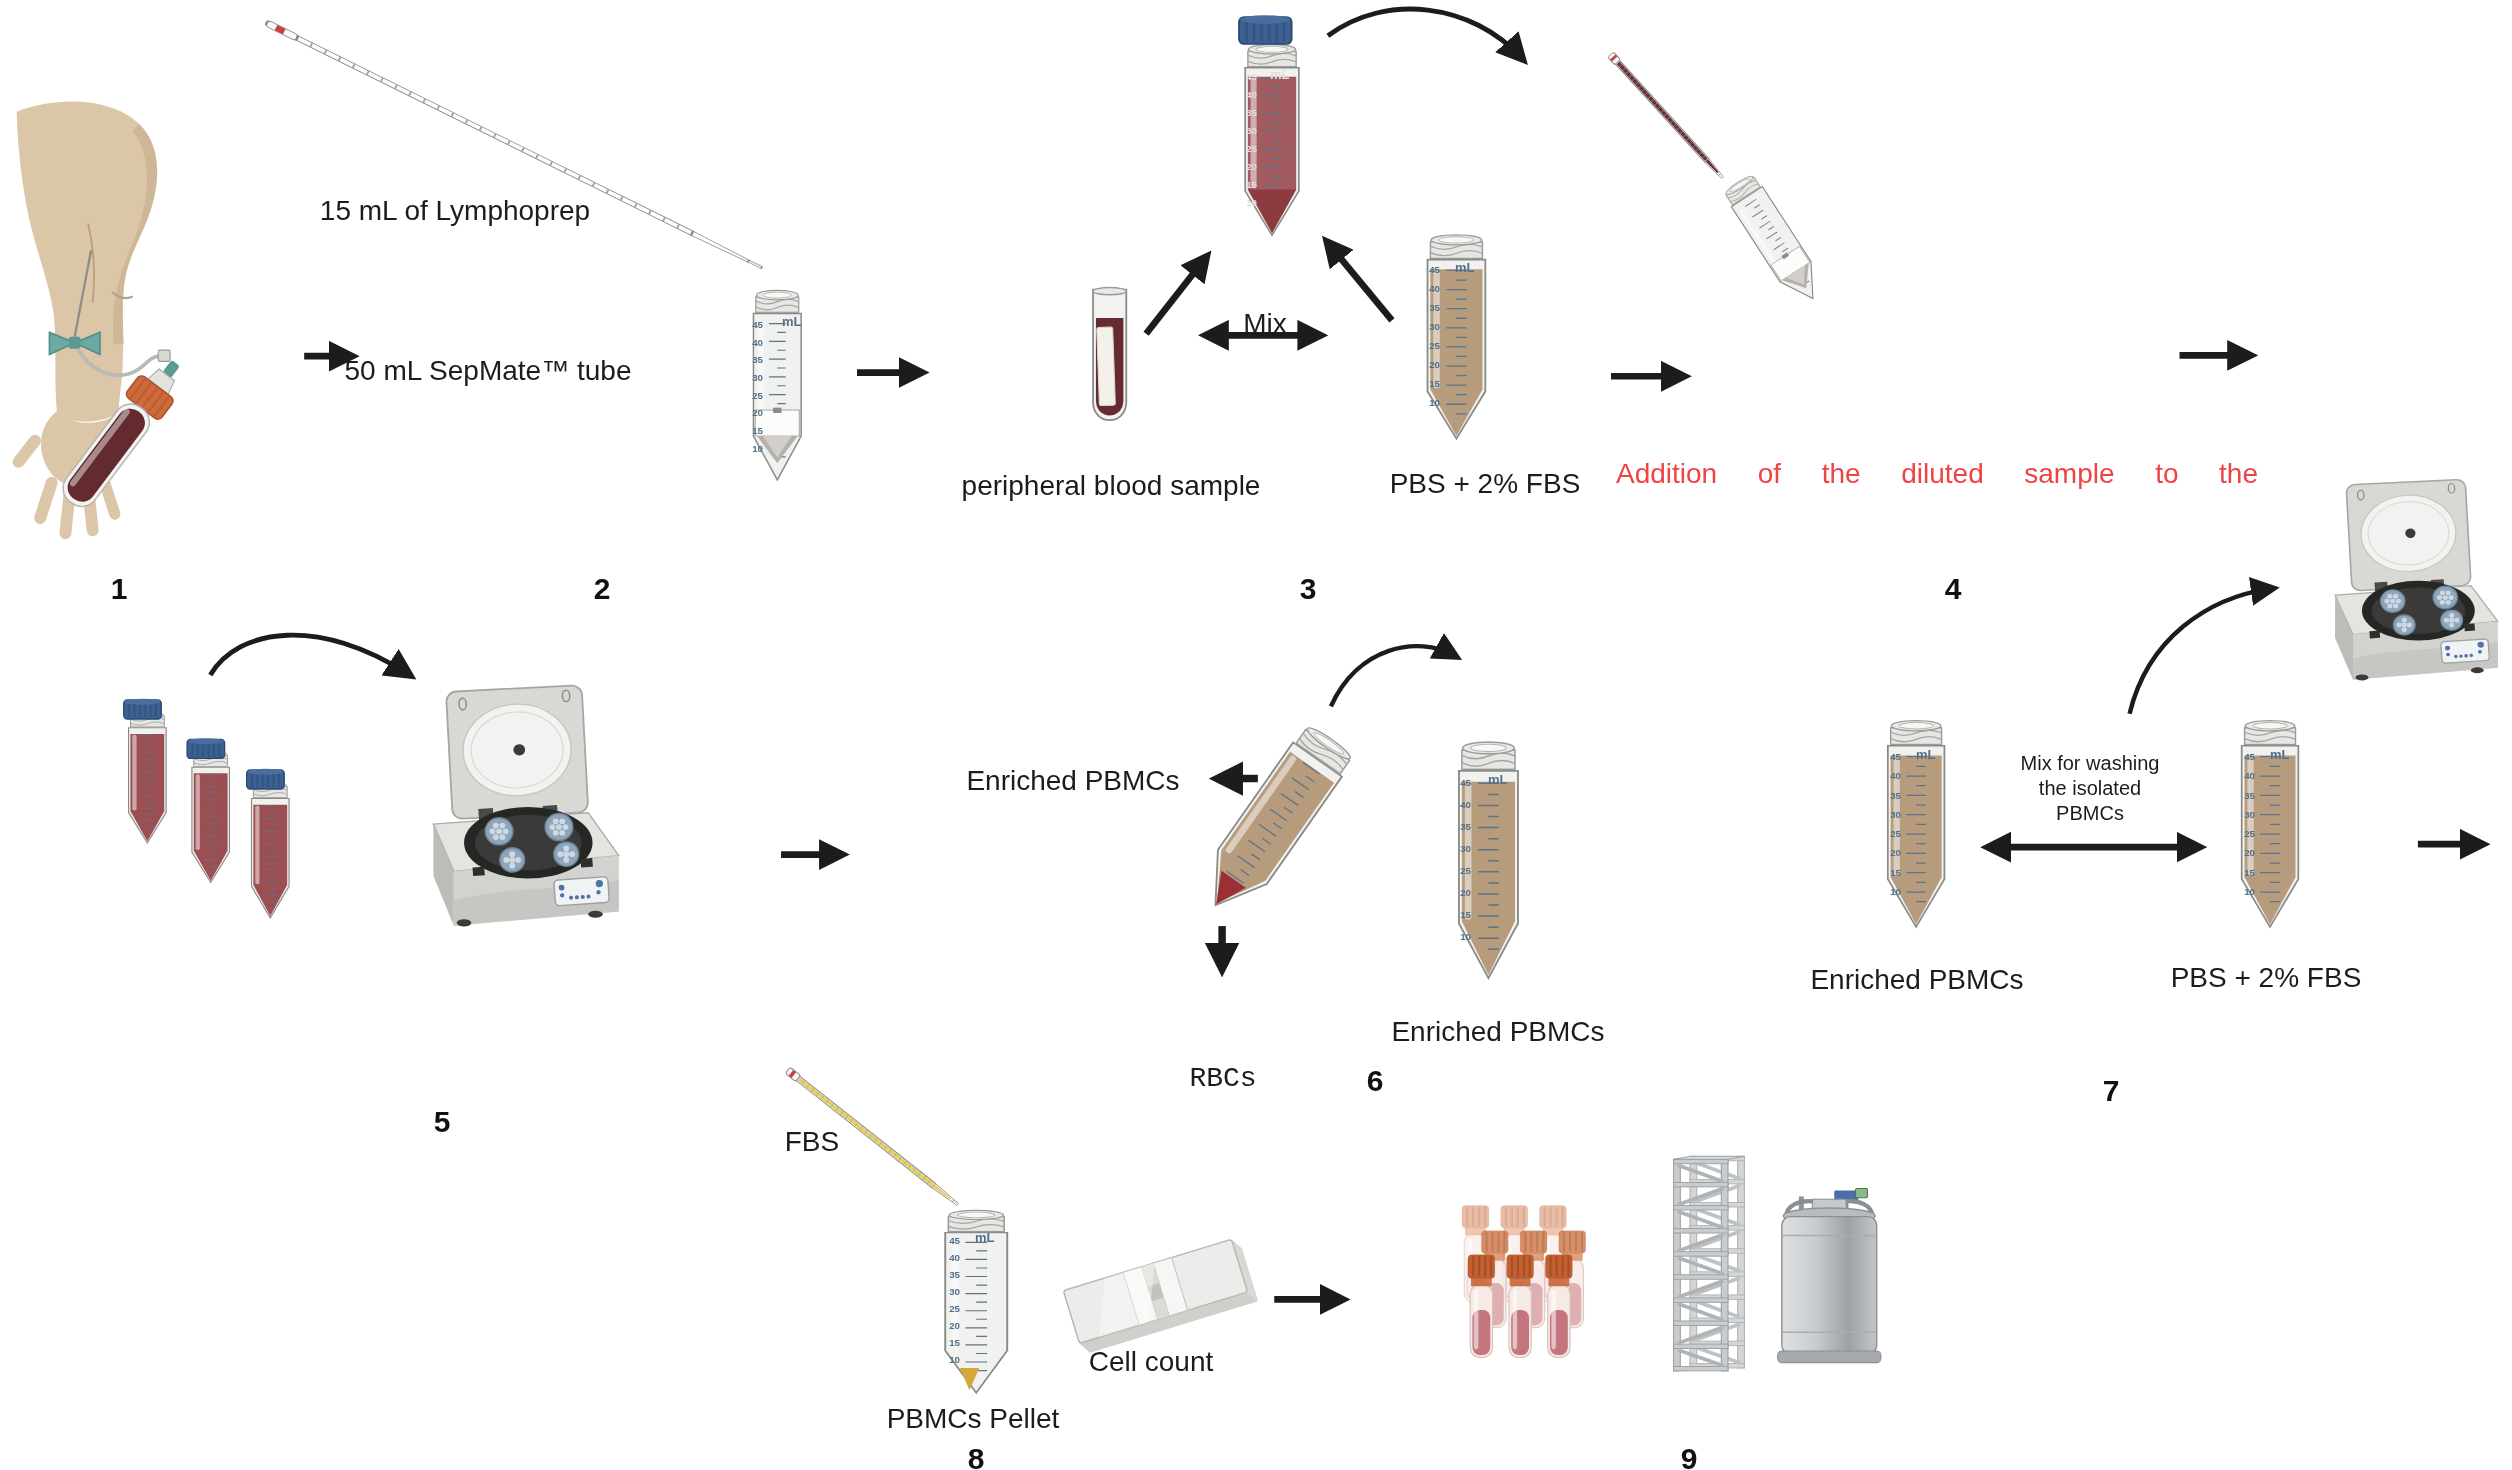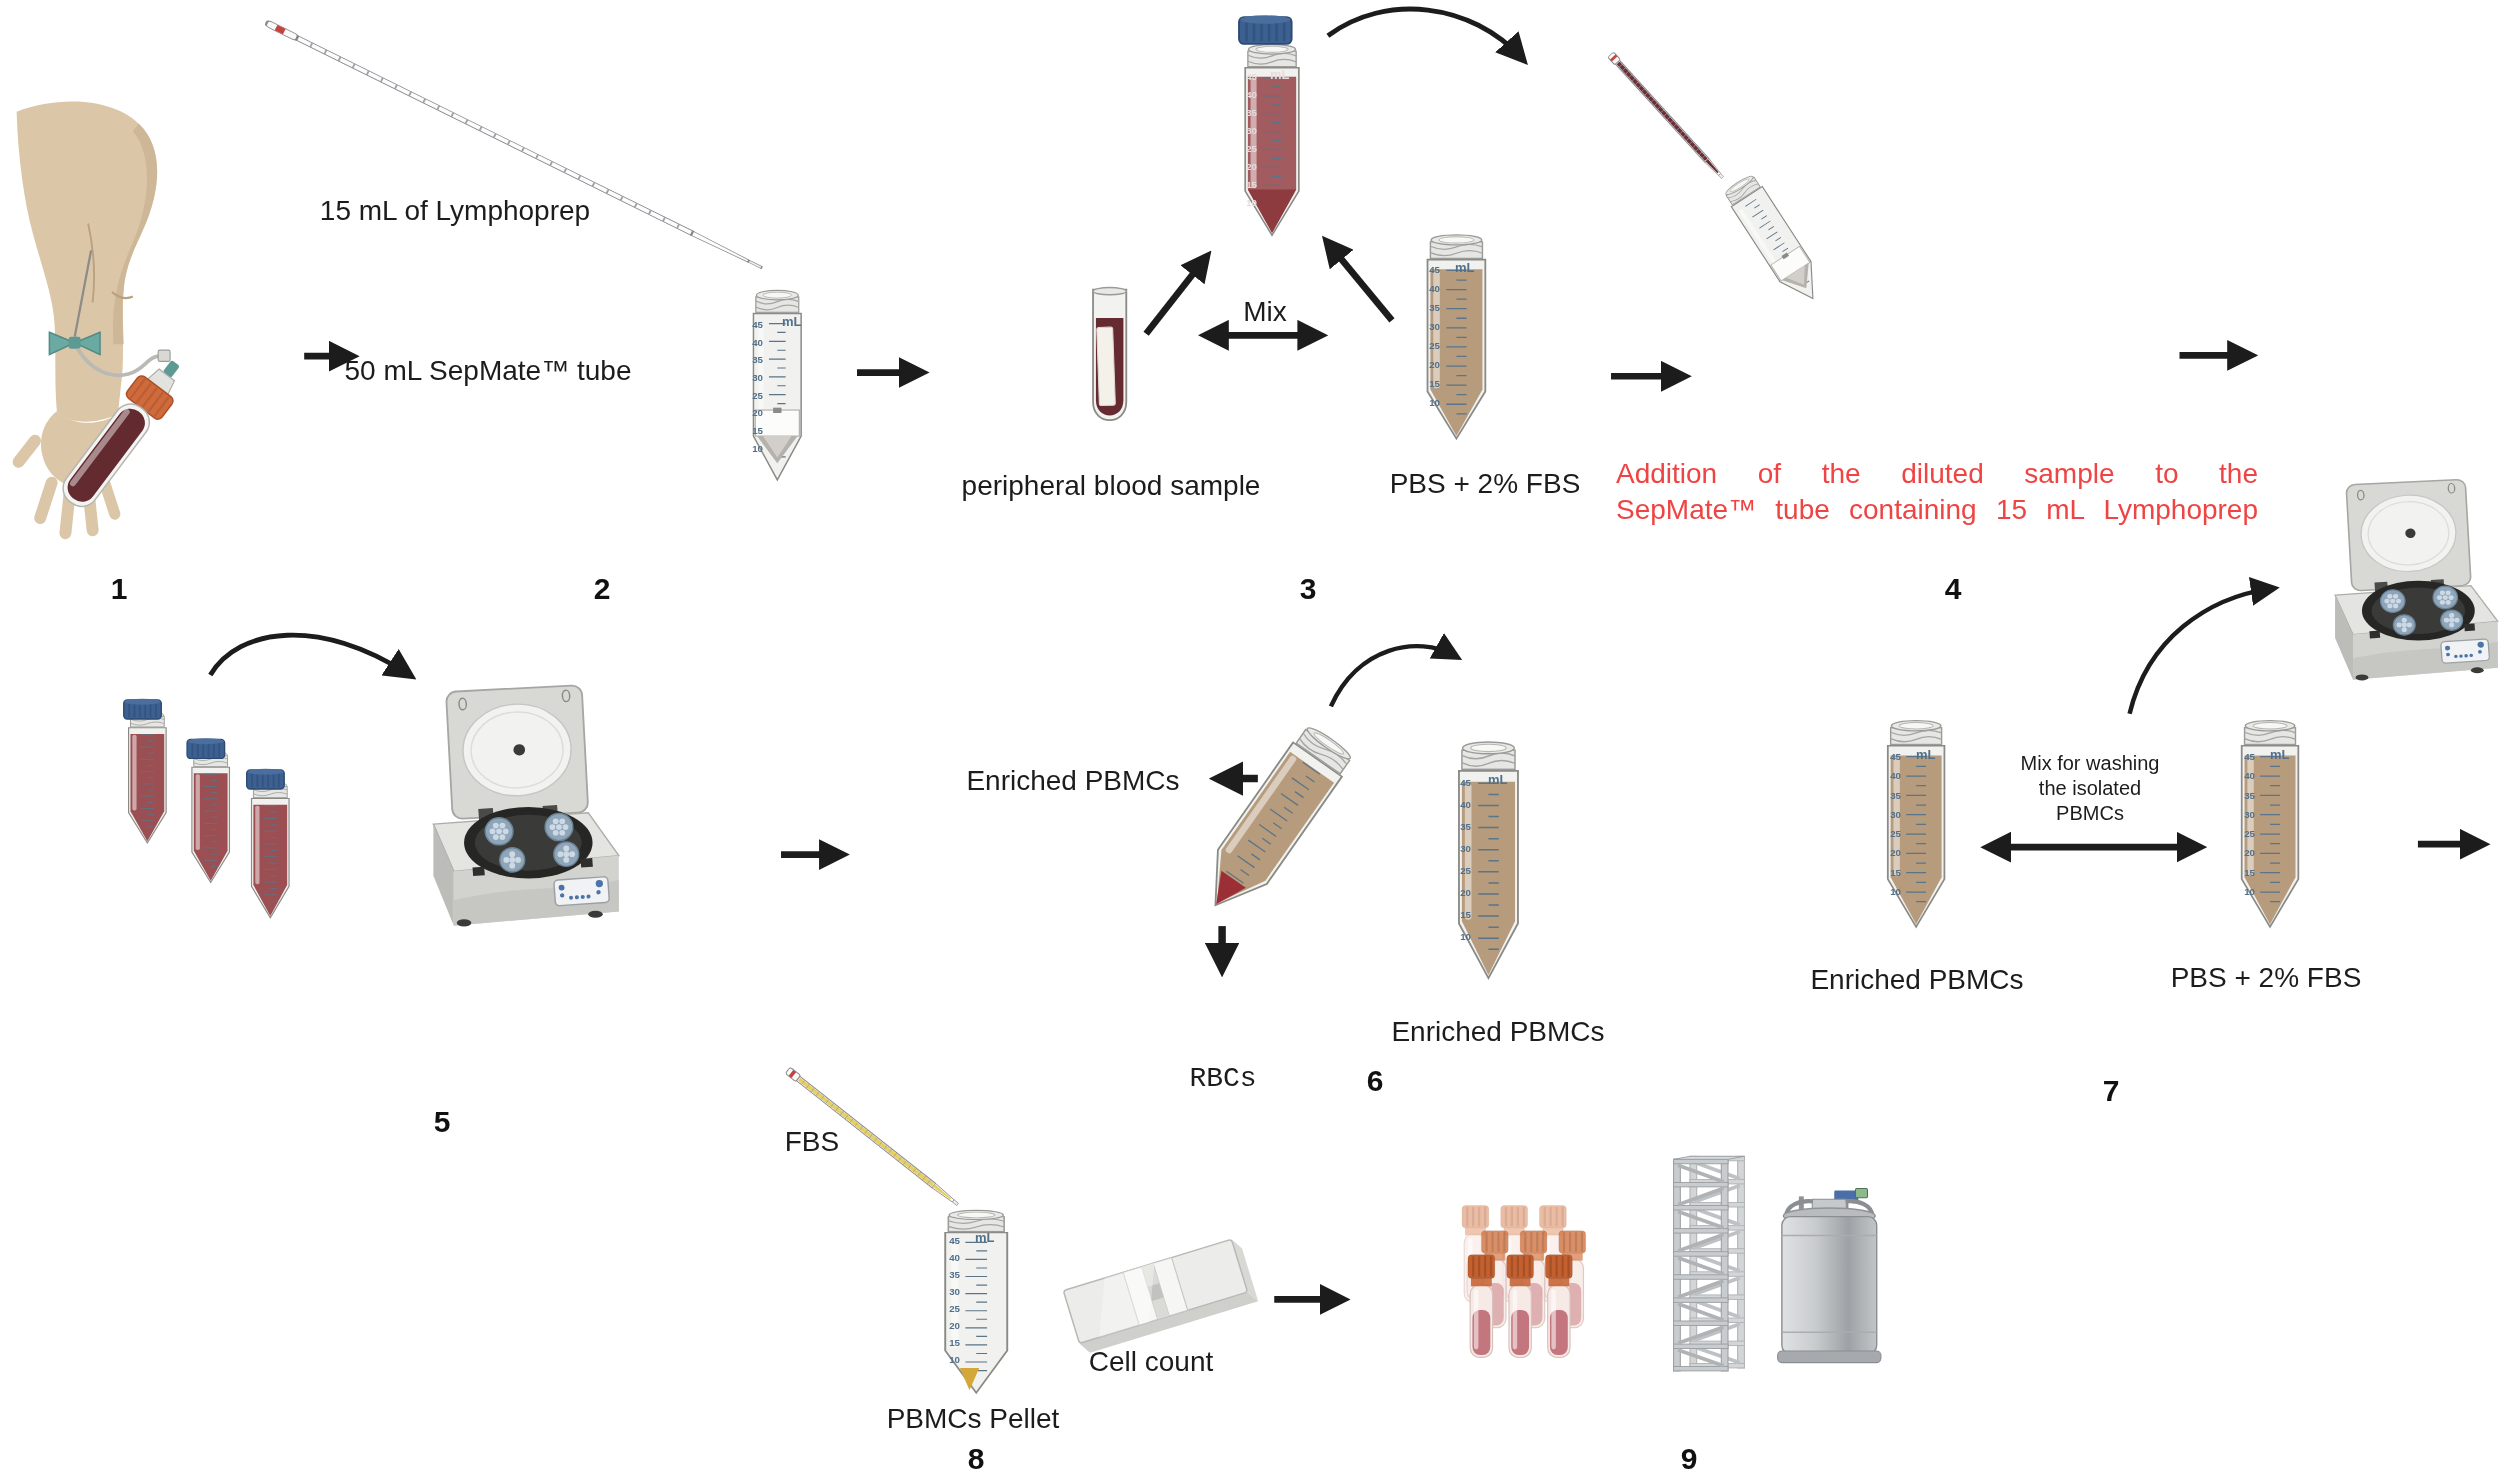--- a/index.html
+++ b/index.html
@@ -378,25 +378,24 @@
   <rect x="14" y="36" width="134" height="190" rx="12" fill="url(#steel)" stroke="#8a8e92" stroke-width="2"></rect>
   <path d="M14,62 H148 M14,196 H148" stroke="#aaadb0" stroke-width="2"></path>
   <rect x="8" y="222" width="146" height="16" rx="6" fill="#a6a9ad" stroke="#8a8e92" stroke-width="1.5"></rect>
 </g>
 </svg>
 
 <div class="lbl" style="left:455px;top:211px;">15 mL of Lymphoprep</div>
 <div class="lbl" style="left:488px;top:371px;">50 mL SepMate™ tube</div>
 <div class="lbl" style="left:1111px;top:486px;">peripheral blood sample</div>
 <div class="lbl" style="left:1485px;top:484px;">PBS + 2% FBS</div>
-<div class="lbl" style="left:1265px;top:312px;">Mix</div>
+<div class="lbl" style="left:1265px;top:324px;">Mix</div>
 
 <div class="cap-block" style="left:1616px;top:458px;width:642px;">
   <div class="jline">Addition of the diluted sample to the</div>
-  <div class="jline">SepMate™ tube containing 15 mL Lymphoprep</div>
 </div>
 
 
 <div class="lbl" style="left:1073px;top:781px;">Enriched PBMCs</div>
 <div class="lbl" style="left:1223px;top:1079px;font-family:Liberation Mono, monospace;">RBCs</div>
 <div class="lbl" style="left:1498px;top:1032px;">Enriched PBMCs</div>
 
 <div class="center-block" style="left:2090px;top:788px;">
   <div>Mix for washing</div>
   <div>the isolated</div>

